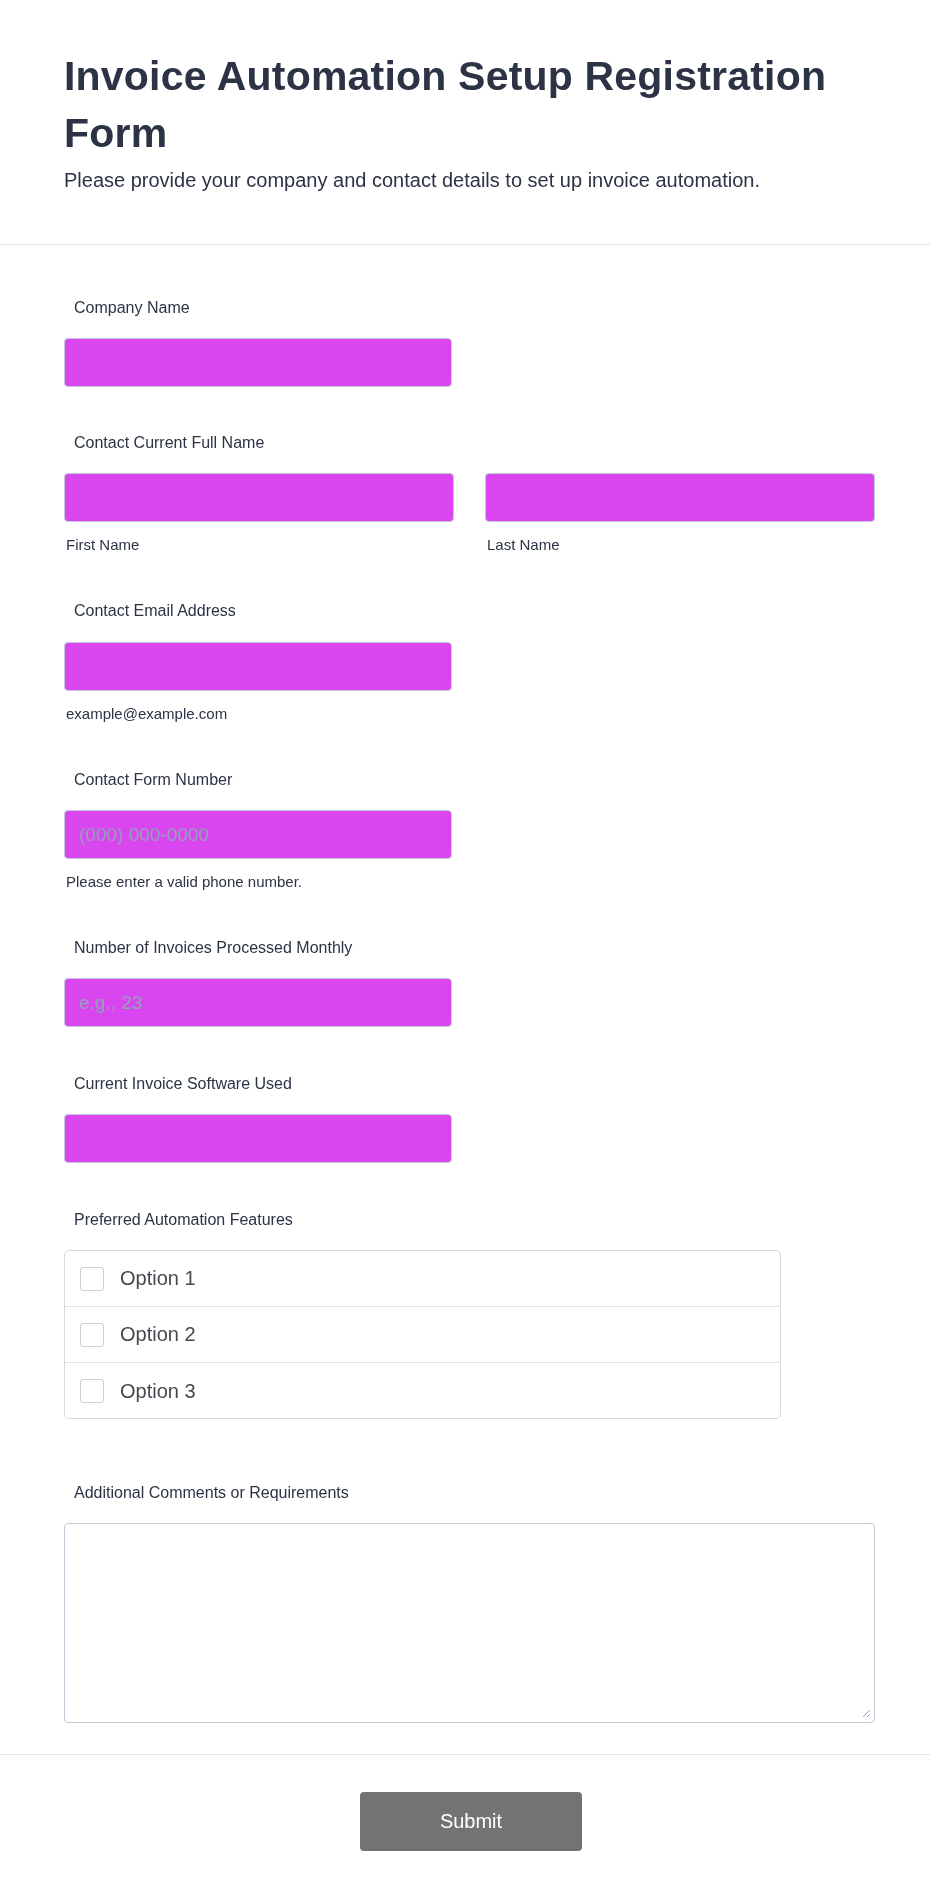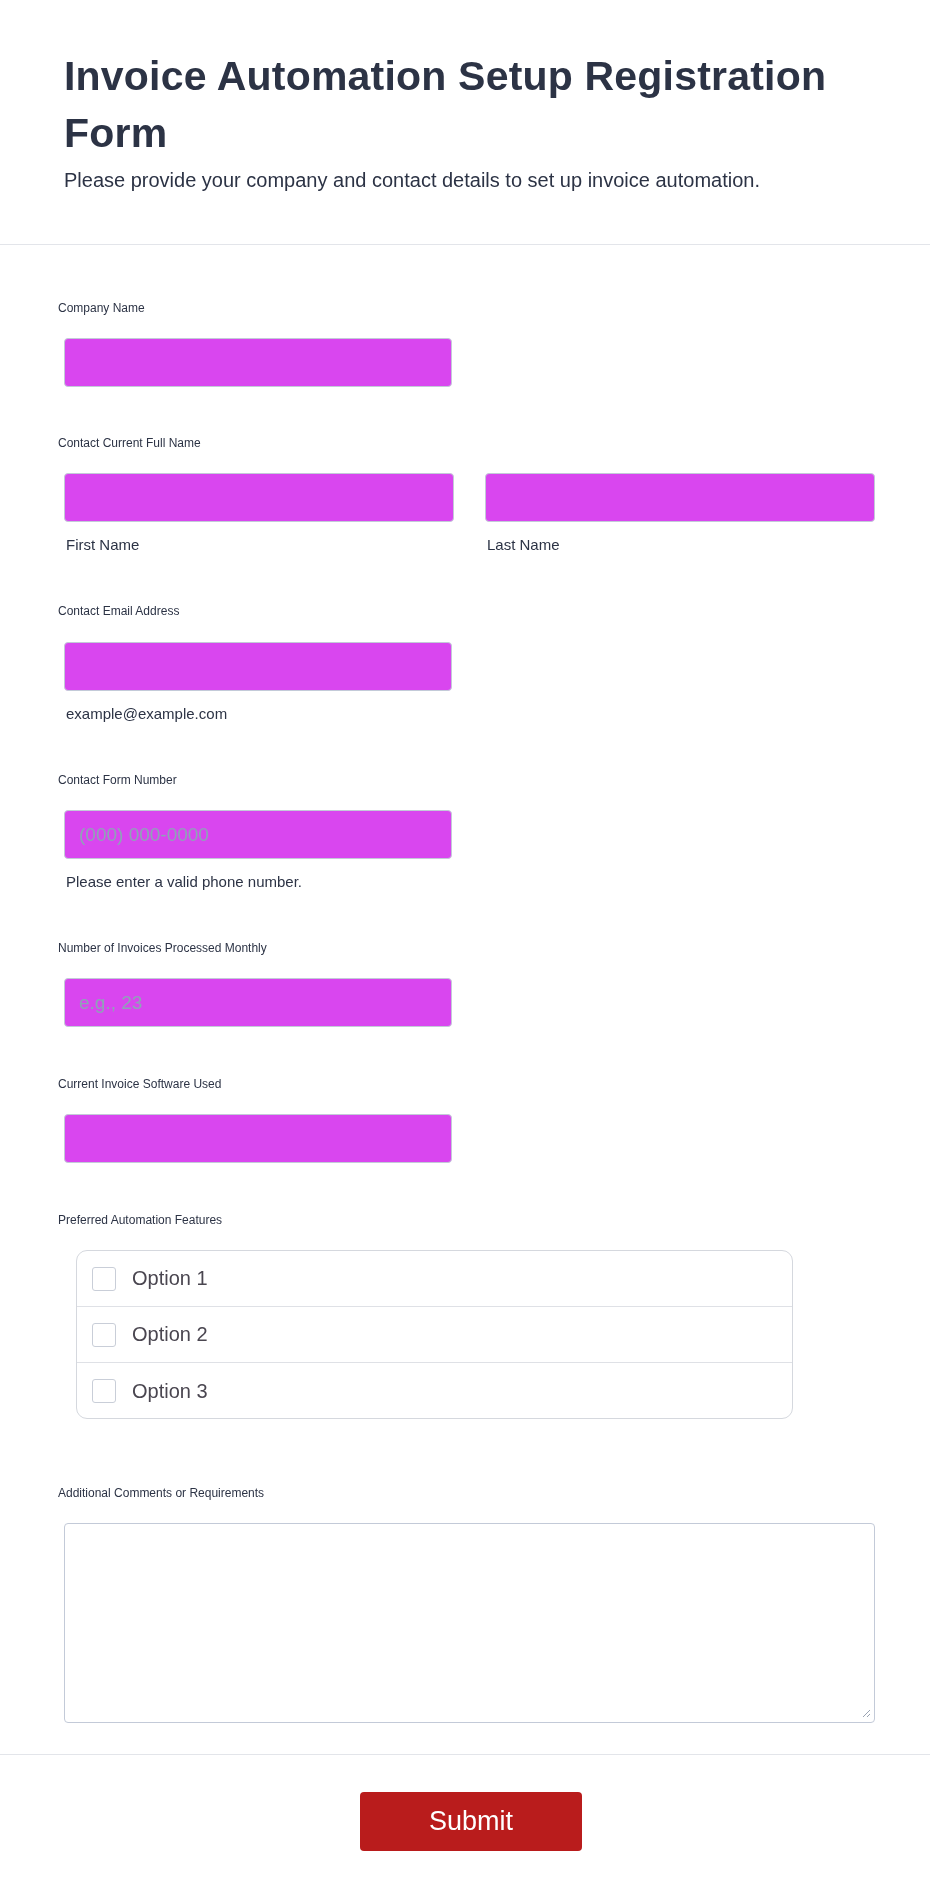--- a/index.html
+++ b/index.html
@@ -3,40 +3,40 @@
 <meta charset="utf-8">
 <style>
   * { box-sizing: border-box; margin: 0; padding: 0; }
   html, body { width: 930px; height: 1901px; background: #ffffff; overflow: hidden; }
   body { font-family: "Liberation Sans", "DejaVu Sans", sans-serif; color: #2c3345; position: relative; }
 
   .header { position: absolute; left: 0; top: 0; width: 930px; height: 245px; border-bottom: 1px solid #e3e5ea; }
   .title { position: absolute; left: 64px; top: 48px; width: 800px; font-size: 41px; font-weight: 700; line-height: 57px; color: #2c3345; letter-spacing: 0.2px; }
   .subtitle { position: absolute; left: 64px; top: 166px; font-size: 20px; line-height: 28px; color: #2c3345; }
 
-  .label { position: absolute; left: 58px; font-size: 12px; line-height: 26px; color: #2c3345; }
+  .label { position: absolute; left: 74px; font-size: 16px; line-height: 26px; color: #2c3345; }
   .sublabel { position: absolute; font-size: 15px; line-height: 20px; color: #2c3345; }
 
   .input { position: absolute; height: 49px; border: 1.5px solid #c3cad8; border-radius: 4px; background: #d946ef;
            font-family: "Liberation Sans", sans-serif; font-size: 19px; color: #2c3345; padding: 0 14px; outline: none; }
   .input::placeholder { color: #8fa3b8; }
 
-  .checklist { position: absolute; left: 76px; top: 1250px; width: 717px; height: 169px; border: 1.5px solid #d5d8de; border-radius: 11px; }
+  .checklist { position: absolute; left: 64px; top: 1250px; width: 717px; height: 169px; border: 1.5px solid #d5d8de; border-radius: 5px; }
   .check-row { height: 56px; display: flex; align-items: center; padding-left: 15px; border-bottom: 1.5px solid #dfe1e6; cursor: pointer; }
   .check-row:last-child { border-bottom: none; }
   .checkbox { width: 24px; height: 24px; border: 1.5px solid #c9ced8; border-radius: 3px; background: #fff; flex: none; }
   .check-text { margin-left: 16px; font-size: 20px; color: #4a4650; }
 
   .textarea { position: absolute; left: 64px; top: 1523px; width: 811px; height: 200px; border: 1.5px solid #c3cad8; border-radius: 4px;
               resize: none; background: #fff; outline: none; padding: 12px; font-family: "Liberation Sans", sans-serif; font-size: 18px; }
   .resize-grip { position: absolute; left: 861px; top: 1708px; width: 10px; height: 10px; pointer-events: none; }
 
   .footer-line { position: absolute; left: 0; top: 1754px; width: 930px; height: 1px; background: #e3e5ea; }
-  .submit { position: absolute; left: 360px; top: 1792px; width: 222px; height: 59px; background: #b91c1c; border: none; border-radius: 4px;
-            color: #ffffff; font-family: "Liberation Sans", sans-serif; font-size: 27px; cursor: pointer; }
+  .submit { position: absolute; left: 360px; top: 1792px; width: 222px; height: 59px; background: #737373; border: none; border-radius: 4px;
+            color: #ffffff; font-family: "Liberation Sans", sans-serif; font-size: 20px; cursor: pointer; }
 </style>
 </head>
 <body>
 
 <div class="header">
   <h1 class="title">Invoice Automation Setup Registration Form</h1>
   <p class="subtitle">Please provide your company and contact details to set up invoice automation.</p>
 </div>
 
 <label class="label" style="top:295px">Company Name</label>

